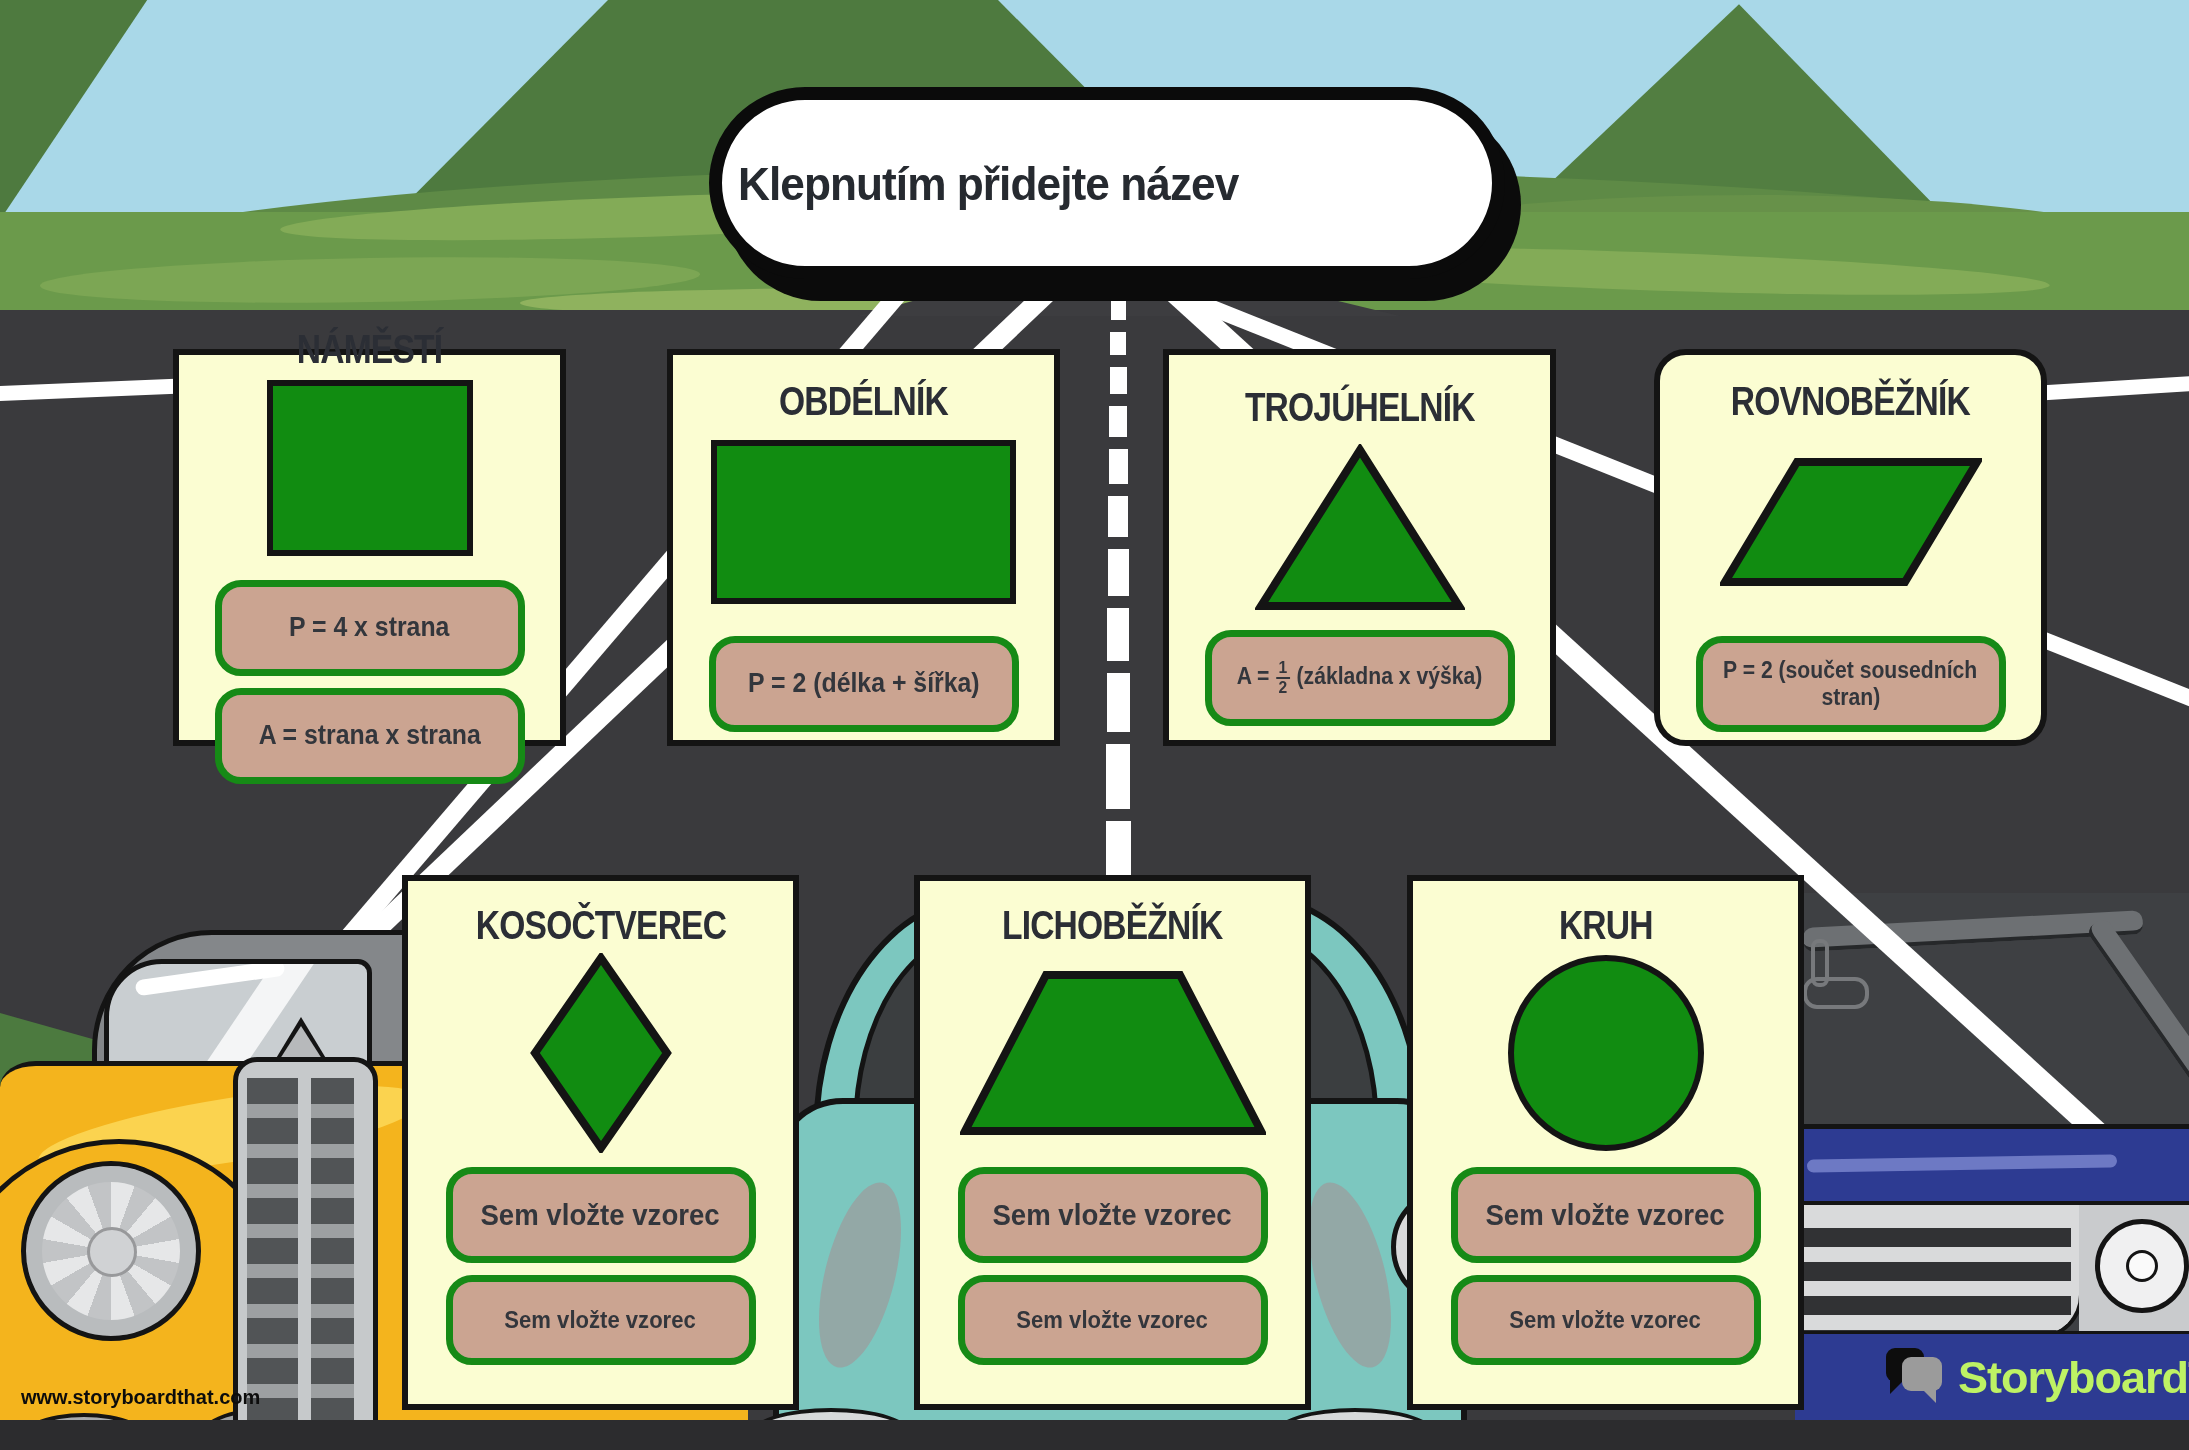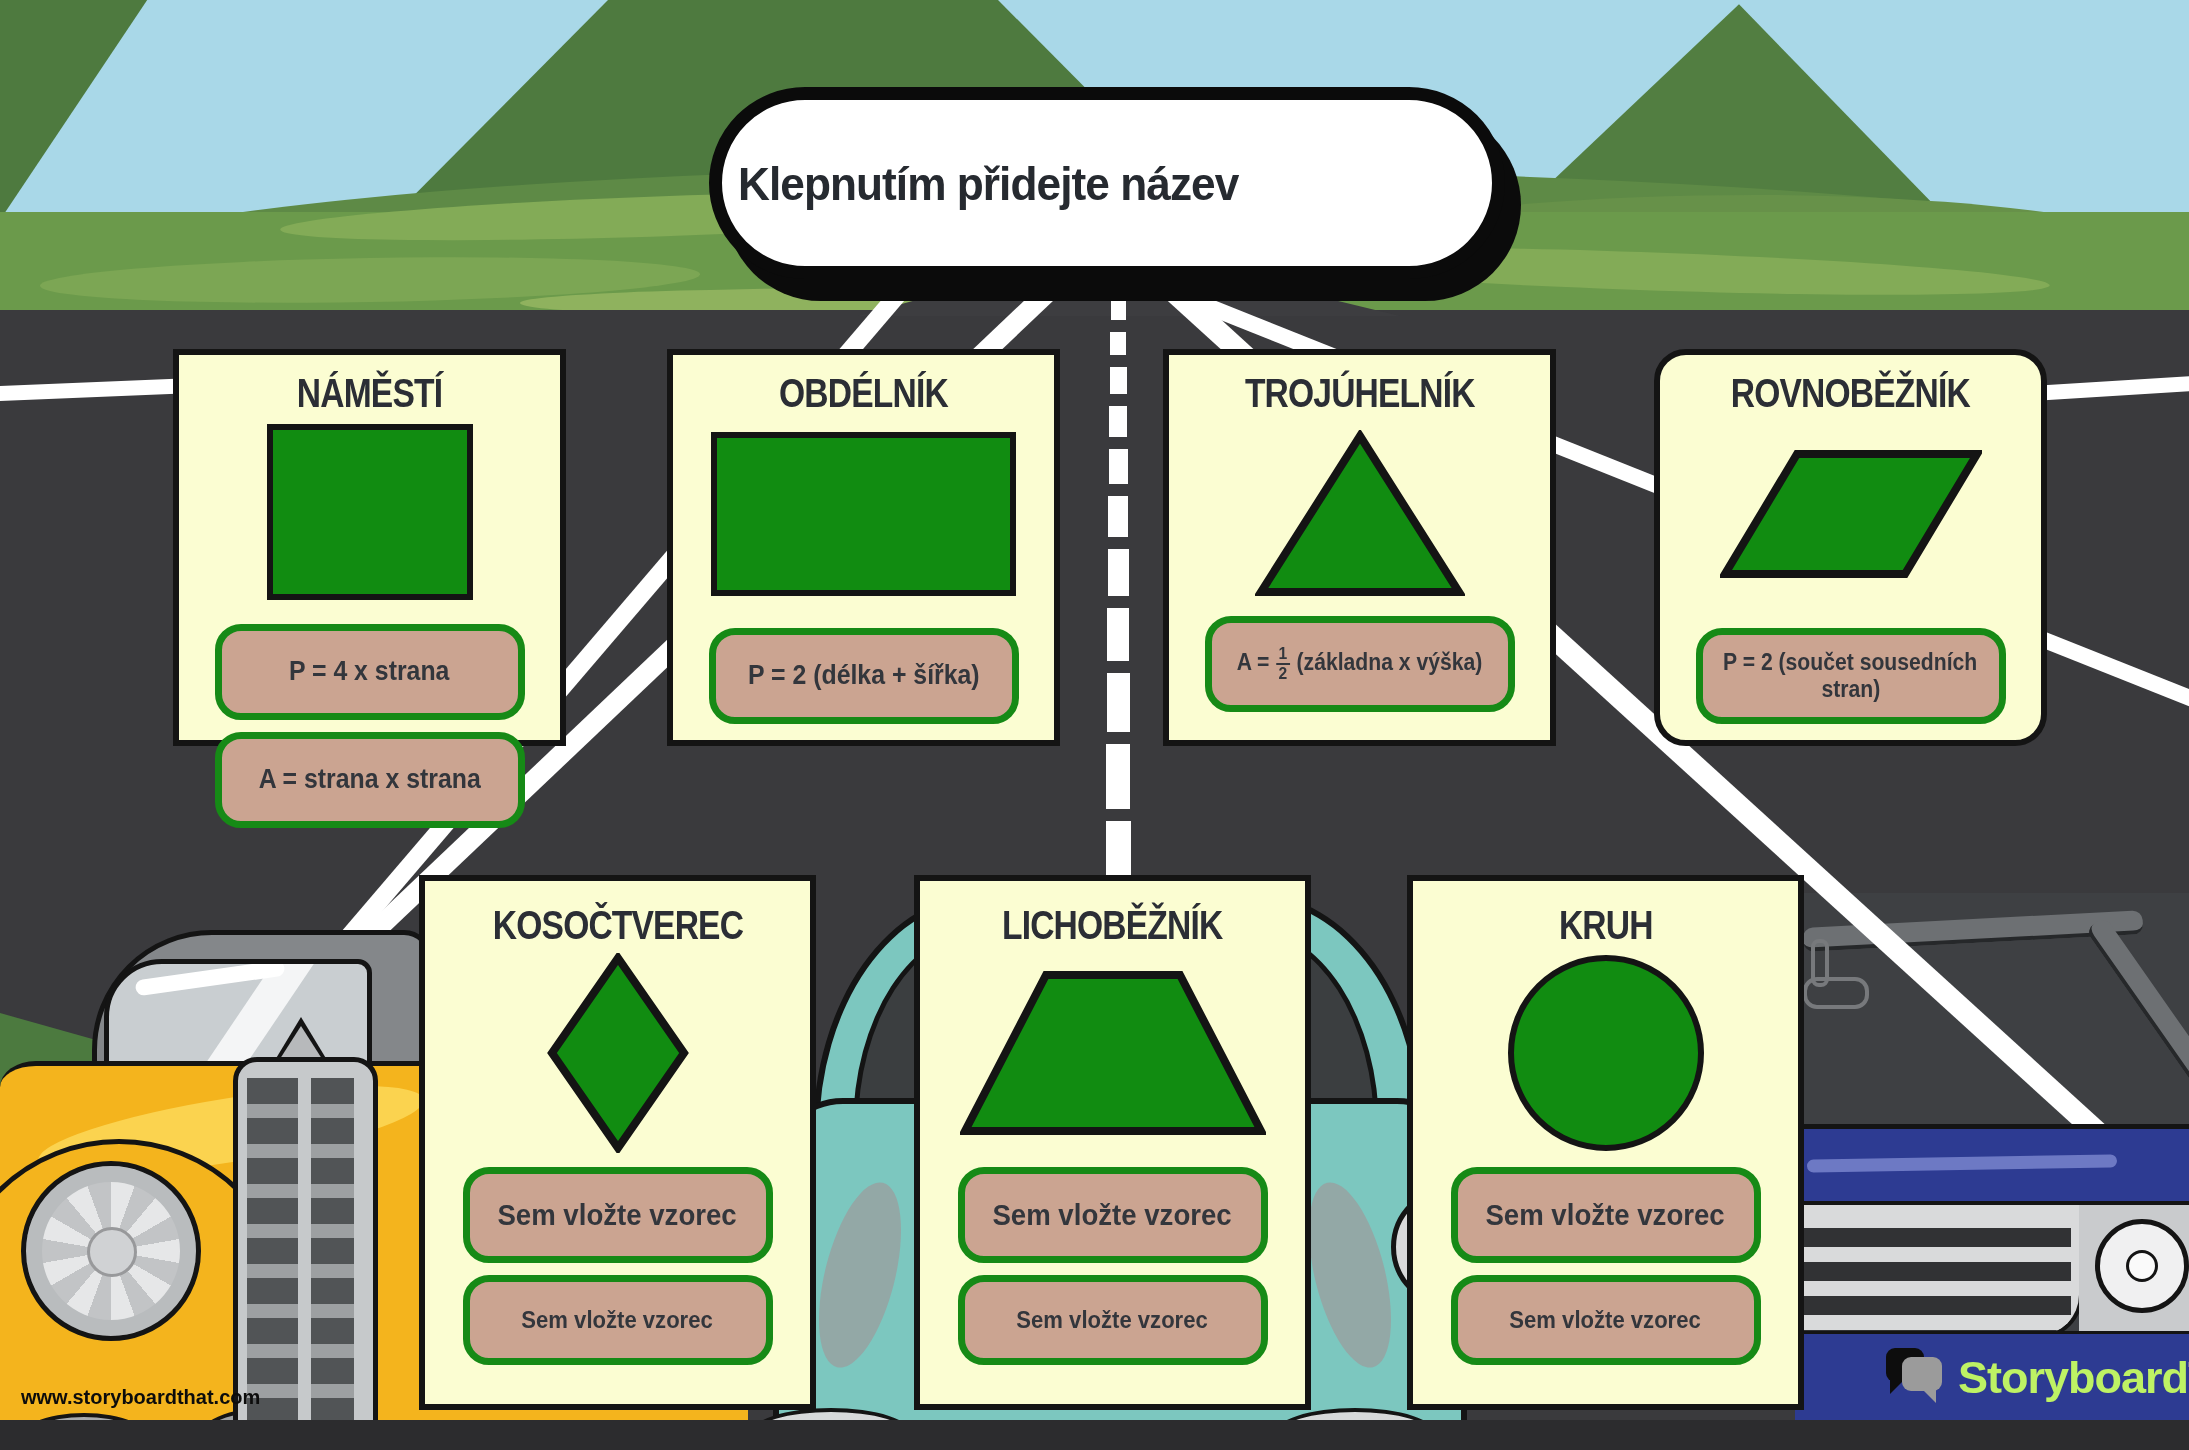--- a/index.html
+++ b/index.html
@@ -119,21 +119,21 @@
   
   .title-bubble{position:absolute;left:709px;top:87px;width:796px;height:192px;background:#fff;
     border:13px solid #0b0b0b;border-radius:100px;box-shadow:16px 22px 0 0 #0b0b0b;
     display:flex;align-items:center;justify-content:flex-start;z-index:6;box-sizing:border-box;}
   .title-bubble span{font-size:47px;font-weight:800;color:#262a30;transform:scaleX(.94);
     letter-spacing:-1px;white-space:nowrap;}
 
   
   .card{position:absolute;background:#fbfdd2;border:6px solid #141414;box-sizing:border-box;
     display:flex;flex-direction:column;align-items:center;z-index:5;}
-  .card.top{top:349px;width:393px;height:397px;}
+  .card.top{top:349px;width:393px;height:397px;justify-content:center;}
   .card.bot{top:875px;width:397px;height:535px;}
   .card-title{margin-top:16px;font-size:40px;font-weight:800;color:#2b2e35;transform:scaleX(.84);
     letter-spacing:-1px;white-space:nowrap;}
   .card.bot .card-title{margin-top:22px;}
   .shape-area{height:180px;margin-top:8px;display:flex;align-items:center;justify-content:center;}
   .card.bot .shape-area{height:205px;margin-top:2px;}
   .shape-square{width:194px;height:164px;background:#118c11;border:6px solid #141414;}
   .shape-rect{width:293px;height:152px;background:#118c11;border:6px solid #141414;}
   .shape-circle{width:184px;height:184px;background:#118c11;border:6px solid #141414;border-radius:50%;}
   .fbox{width:310px;min-height:96px;background:#cba491;border:7px solid #168a16;border-radius:26px;
@@ -312,21 +312,21 @@
       <svg width="262" height="130">
         <polygon points="77,5 257,5 185,125 5,125" fill="#118c11" stroke="#141414" stroke-width="8"></polygon>
       </svg>
     </div>
     <div class="fbox f1 small">
       <div class="fline">P = 2 (součet sousedních</div>
       <div class="fline">stran)</div>
     </div>
   </div>
 
-  <div class="card bot" style="left:419px;">
+  <div class="card bot" style="left:402px;">
     <div class="card-title">KOSOČTVEREC</div>
     <div class="shape-area">
       <svg width="142" height="200">
         <polygon points="71,5 137,100 71,195 5,100" fill="#118c11" stroke="#141414" stroke-width="8"></polygon>
       </svg>
     </div>
     <div class="fbox f1">
       <div class="fline">Sem vložte vzorec</div>
     </div>
     <div class="fbox f2">

